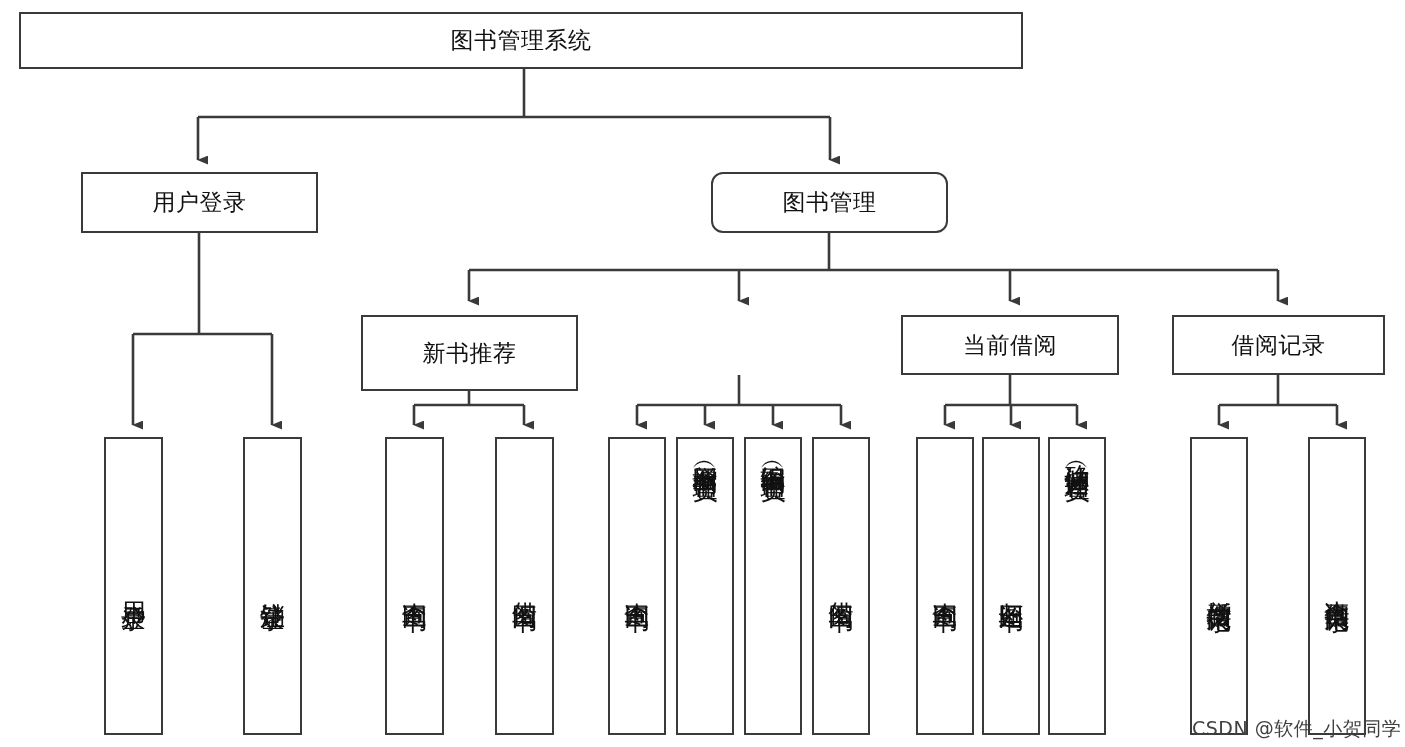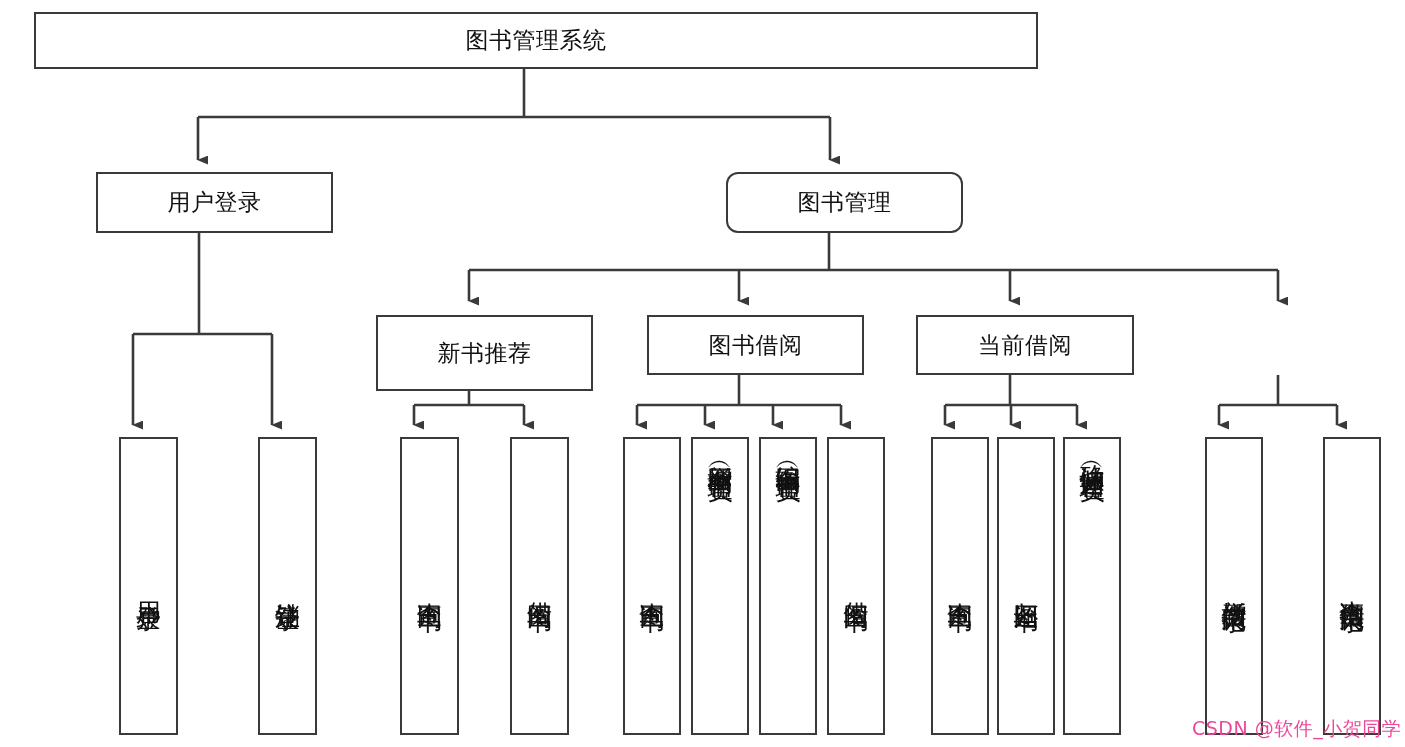--- a/index.html
+++ b/index.html
@@ -27,21 +27,20 @@
   }
   .node {
     position: absolute;
     box-sizing: border-box;
     border: 2.4px solid #3a3a3a;
     background: #ffffff;
     display: flex;
     align-items: center;
     justify-content: center;
     color: #111111;
-    margin-left: 15px;
   }
   .node .lbl {
     display: block;
     text-align: center;
     line-height: 1.05;
     white-space: nowrap;
   }
   
   .node.horiz .lbl {
     font-size: 23px;
@@ -63,21 +62,21 @@
     letter-spacing: 2px;
     white-space: nowrap;
   }
   .node.vert.centered {
     align-items: center;
     padding-top: 0;
   }
   .watermark {
     position: absolute;
     font-size: 19px;
-    color: #ec4899;
+    color: #404040;
     white-space: nowrap;
     letter-spacing: 0.5px;
   }
 </style>
 </head>
 <body>
 
 <div id="canvas">
 
   <svg id="wires" viewBox="0 0 1405 747" xmlns="http://www.w3.org/2000/svg">
@@ -137,26 +136,26 @@
   <div class="node horiz" style="left:81px; top:172px; width:237px; height:61px;">
     <span class="lbl">用户登录</span>
   </div>
   <div class="node horiz" style="left:711px; top:172px; width:237px; height:61px;border-radius:12px;">
     <span class="lbl">图书管理</span>
   </div>
 
   <div class="node horiz" style="left:361px; top:315px; width:217px; height:76px;">
     <span class="lbl">新书推荐</span>
   </div>
-  <div class="node horiz" style="left:632px; top:315px; width:217px; height:60px;">
-    <span class="lbl">图书借阅</span>
-  </div>
   <div class="node horiz" style="left:901px; top:315px; width:218px; height:60px;">
     <span class="lbl">当前借阅</span>
   </div>
+  <div class="node horiz" style="left:1172px; top:315px; width:213px; height:60px;">
+    <span class="lbl">借阅记录</span>
+  </div>
 
   <div class="node vert centered" style="left:104px; top:437px; width:59px; height:298px;">
     <span class="lbl">用户登录</span>
   </div>
   <div class="node vert centered" style="left:243px; top:437px; width:59px; height:298px;">
     <span class="lbl">注销登录</span>
   </div>
 
   <div class="node vert centered" style="left:385px; top:437px; width:59px; height:298px;">
     <span class="lbl">查询图书</span>

